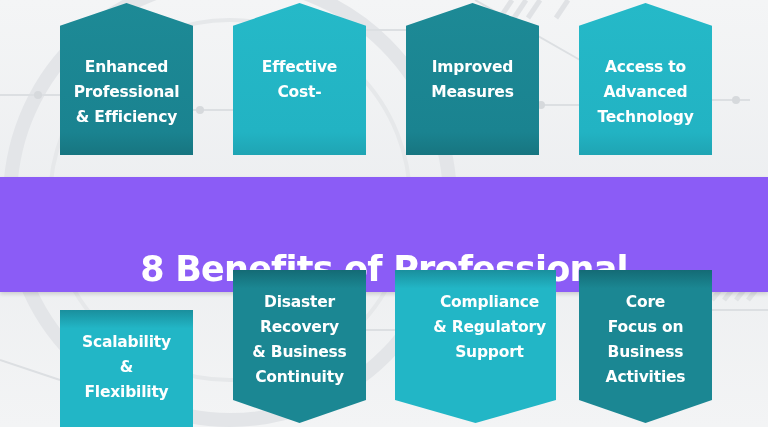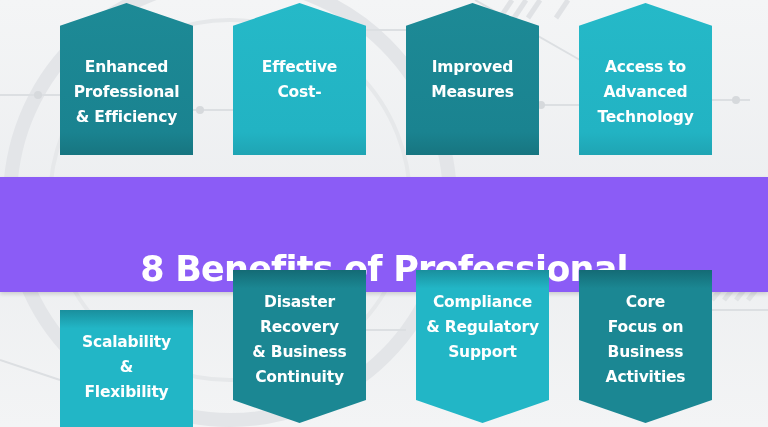--- a/index.html
+++ b/index.html
@@ -104,21 +104,21 @@
   </div>
 </div>
 <div class="card bottom dark" style="left:233px;">
   <div class="txt">
     <div>Disaster</div>
     <div>Recovery</div>
     <div>&amp; Business</div>
     <div>Continuity</div>
   </div>
 </div>
-<div class="card bottom light" style="left:416px;">
+<div class="card bottom light" style="left:395px;padding-left:28px;">
   <div class="txt">
     <div>Compliance</div>
     <div>&amp; Regulatory</div>
     <div>Support</div>
   </div>
 </div>
 <div class="card bottom dark" style="left:579px;">
   <div class="txt">
     <div>Core</div>
     <div>Focus on</div>

